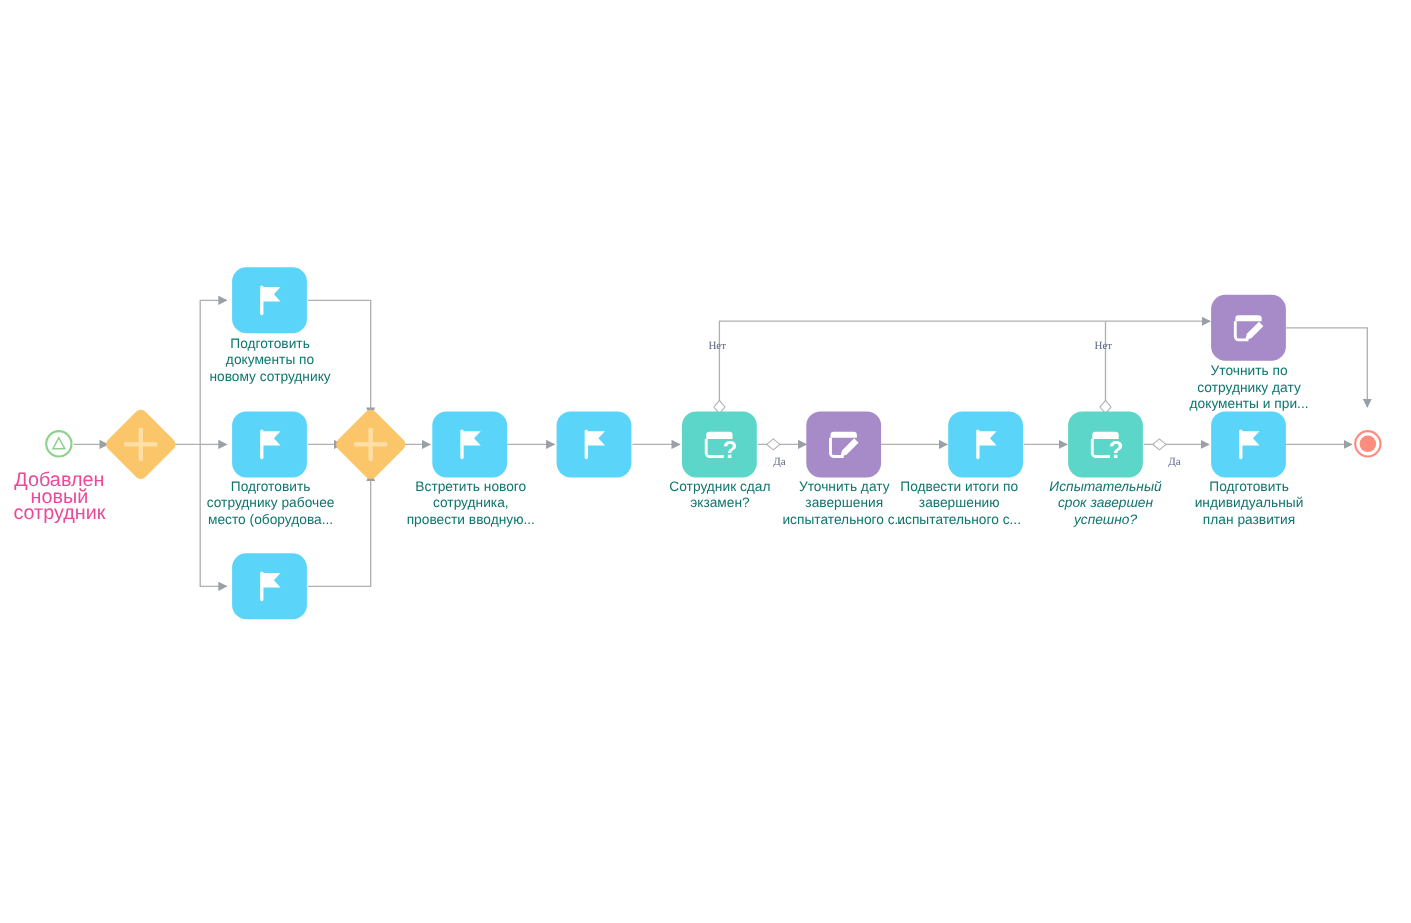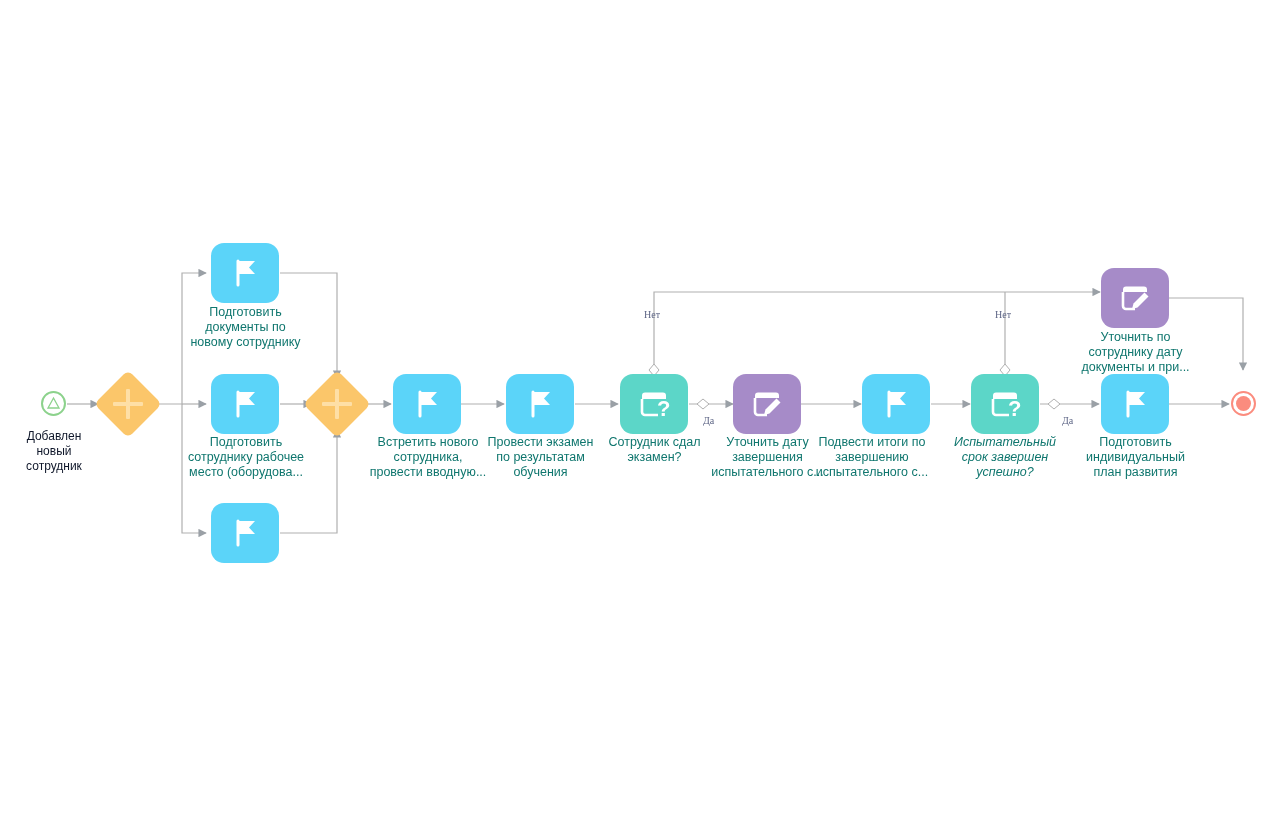--- a/index.html
+++ b/index.html
@@ -123,23 +123,23 @@
     line-height: 14px;
     color: #5d6585;
     white-space: nowrap;
     pointer-events: none;
     font-family: Liberation Serif, serif;
   }
 
   .start-label {
     position: absolute;
     text-align: center;
-    font-size: 12px;
+    font-size: 18px;
     line-height: 15px;
-    color: #0f172a;
+    color: #ec4899;
     white-space: pre-line;
   }
 </style>
 </head>
 <body>
 
 <div id="canvas">
 
   <svg id="edges" viewBox="0 0 1283 839" xmlns="http://www.w3.org/2000/svg">
     <defs>
@@ -243,23 +243,20 @@
   <div class="node-label" style="left:358px; top:435px; width:140px;">Встретить нового
 сотрудника,
 провести вводную...</div>
 
   <div class="node blue" style="left:506px; top:374px;">
     <svg width="34" height="34" viewBox="0 0 34 34">
       <path d="M 10 5 L 10 29" stroke="#ffffff" stroke-width="3" stroke-linecap="round"></path>
       <path d="M 11 5 L 27 5 L 21 11.5 L 27 18 L 11 18 z" fill="#ffffff"></path>
     </svg>
   </div>
-  <div class="node-label" style="left:473px; top:435px; width:135px;">Провести экзамен
-по результатам
-обучения</div>
 
   <div class="node teal" style="left:620px; top:374px;">
     <svg width="36" height="34" viewBox="0 0 36 34">
       <path d="M 6 8.5 a 3 3 0 0 1 3 -3 L 27 5.5 a 3 3 0 0 1 3 3 L 30 12 L 6 12 z" fill="#ffffff"></path>
       <path d="M 6 12 L 6 25 a 3 3 0 0 0 3 3 L 22 28" fill="none" stroke="#ffffff" stroke-width="2.6"></path>
       <text x="21" y="29" font-family="Liberation Sans, sans-serif" font-size="22" font-weight="bold" fill="#ffffff">?</text>
     </svg>
   </div>
   <div class="node-label" style="left:592px; top:435px; width:125px;">Сотрудник сдал
 экзамен?</div>

